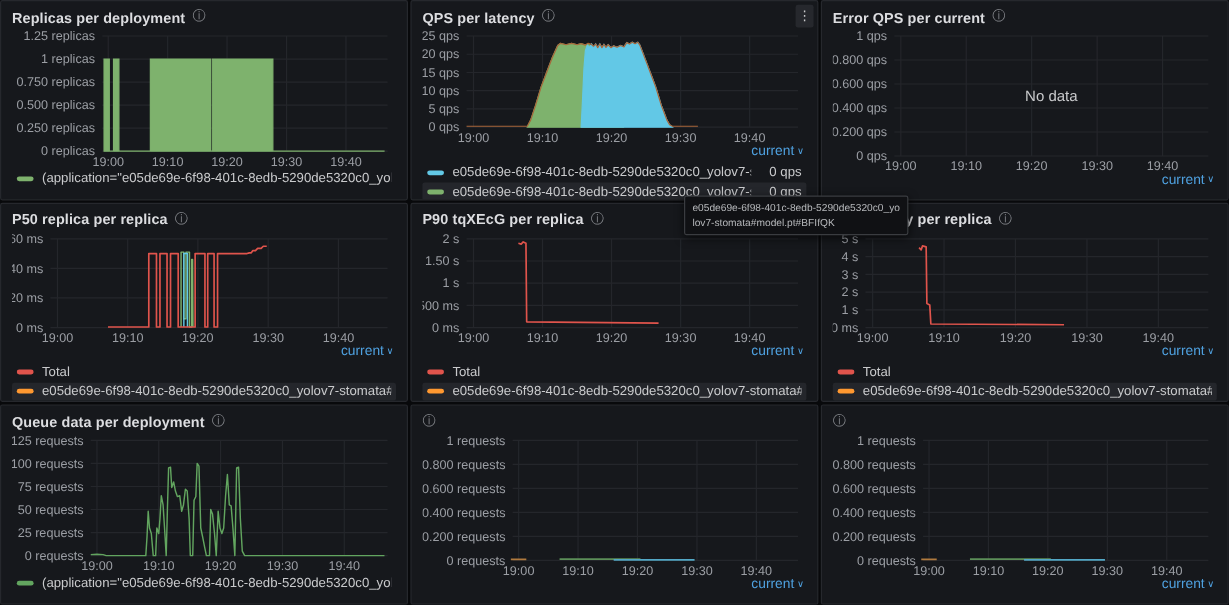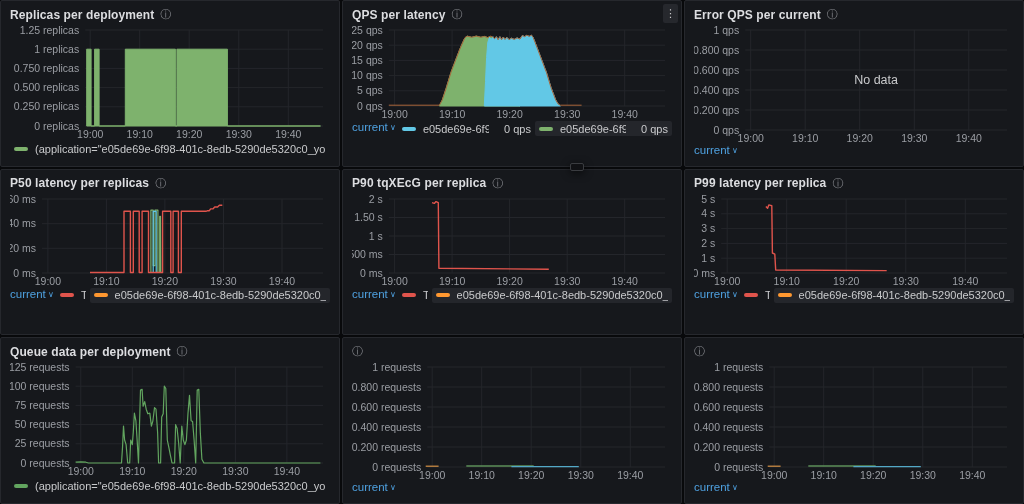--- a/index.html
+++ b/index.html
@@ -9,21 +9,21 @@
          padding:4px 9px 3px;position:relative;overflow:hidden;box-sizing:border-box;}
   .phead{display:flex;align-items:center;gap:6px;height:19px;}
   .ptitle{font-size:12px;font-weight:700;color:#dcdde0;letter-spacing:.1px;white-space:nowrap;}
   .iicon{color:#85878c;font-size:11px;line-height:1;}
   .kebab{position:absolute;top:3px;right:3px;width:15px;height:19px;background:#26282d;
          border-radius:2px;color:#c9cacc;display:flex;align-items:center;justify-content:center;
          font-size:11px;letter-spacing:0;}
   svg{display:block;}
   svg text.tick{fill:#9b9ea4;font-size:10.5px;font-family:"Liberation Sans",sans-serif;}
   svg text.nodata{fill:#c9cacc;font-size:12.5px;font-family:"Liberation Sans",sans-serif;}
-  .pfoot{display:flex;flex-direction:row;}
+  .pfoot{display:flex;flex-direction:column;}
   .cur{align-self:flex-end;color:#4fa1e0;font-size:11.5px;height:14px;line-height:13px;margin:0 2px 1px 0;cursor:pointer;white-space:nowrap;}
   .cur .chev{font-size:8px;position:relative;top:-1px;}
   .lrow{display:flex;align-items:center;gap:7px;height:15px;padding:0 4px;font-size:11px;
         color:#c9cacc;margin-top:1px;border-radius:2px;min-width:0;}
   .lrow.hl{background:#24262b;}
   .sw{width:14px;height:4px;border-radius:2px;flex:none;}
   .llabel{white-space:nowrap;overflow:hidden;flex:1;}
   .lval{margin-left:auto;white-space:nowrap;padding-left:8px;}
   .tooltip{position:absolute;left:570px;top:163px;background:#101114;border:1px solid #3a3c40;
            border-radius:2px;padding:3px 6px;font-size:8.5px;line-height:1.45;color:#b6b8bb;
@@ -150,21 +150,21 @@
         <text x="274.8" y="118" text-anchor="middle" class="tick">19:40</text>
         <text x="182.1" y="60.0" text-anchor="middle" class="nodata">No data</text>
       </svg>
     <div class="pfoot">
         <div class="cur"><span>current</span><span class="chev"> ∨</span></div>
       </div>
   </section>
 
   <section class="panel">
     <div class="phead">
-      <span class="ptitle">P50 latency per replicas</span>
+      <span class="ptitle">P50 replica per replica</span>
       <span class="iicon">ⓘ</span>
     </div>
     <svg width="318" height="94">
         <line x1="37.9" x2="37.9" y1="6" y2="80" stroke="#24262b" stroke-width="1"></line>
         <line x1="96.4" x2="96.4" y1="6" y2="80" stroke="#24262b" stroke-width="1"></line>
         <line x1="154.9" x2="154.9" y1="6" y2="80" stroke="#24262b" stroke-width="1"></line>
         <line x1="213.5" x2="213.5" y1="6" y2="80" stroke="#24262b" stroke-width="1"></line>
         <line x1="272.0" x2="272.0" y1="6" y2="80" stroke="#24262b" stroke-width="1"></line>
         <line x1="32" x2="313" y1="6.0" y2="6.0" stroke="#24262b" stroke-width="1"></line>
         <text x="26" y="9.5" text-anchor="end" class="tick">60 ms</text>
@@ -384,14 +384,16 @@
         <path d="M73.7,105.2 L86.6,105.2" fill="none" stroke="#B07A3E" stroke-width="1.4" stroke-linejoin="round"></path>
         <path d="M114.3,105.0 L181.7,105.0" fill="none" stroke="#5C8F58" stroke-width="1.4" stroke-linejoin="round"></path>
         <path d="M159.4,105.6 L226.8,105.6" fill="none" stroke="#53A8C6" stroke-width="1.4" stroke-linejoin="round"></path>
       </svg>
     <div class="pfoot">
         <div class="cur"><span>current</span><span class="chev"> ∨</span></div>
       </div>
   </section>
 
   <div class="tooltip">
+    <div>e05de69e-6f98-401c-8edb-5290de5320c0_yo</div>
+    <div>lov7-stomata#model.pt#BFIfQK</div>
   </div>
 </div>
 
 </body></html>

